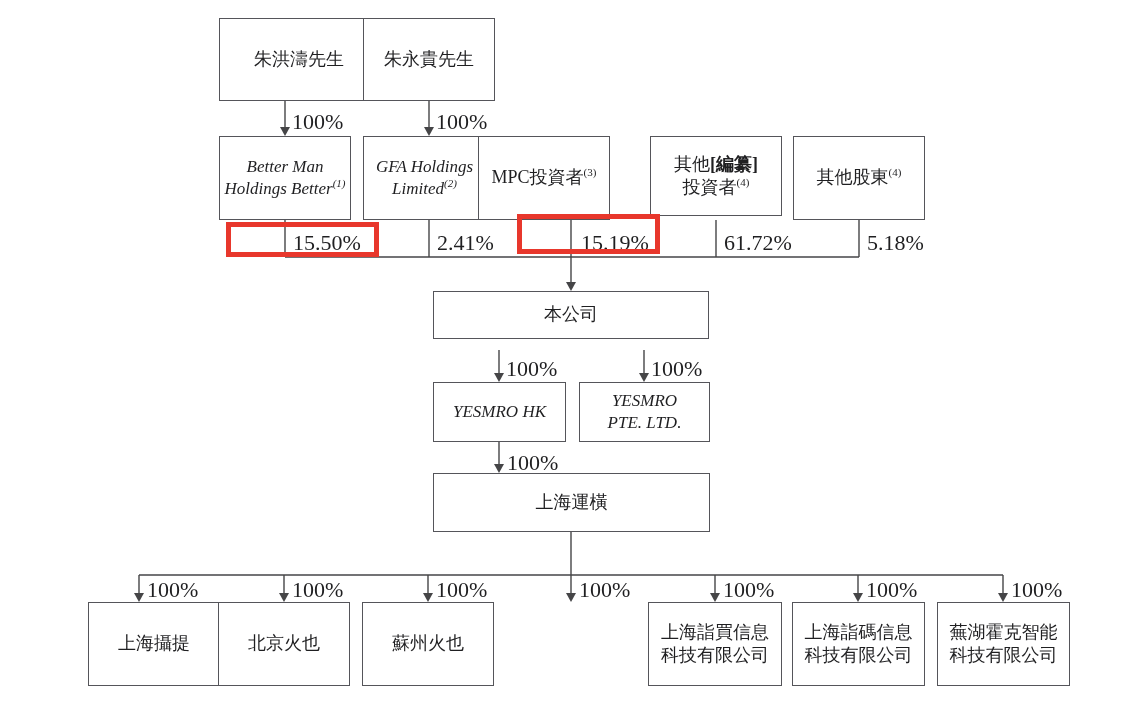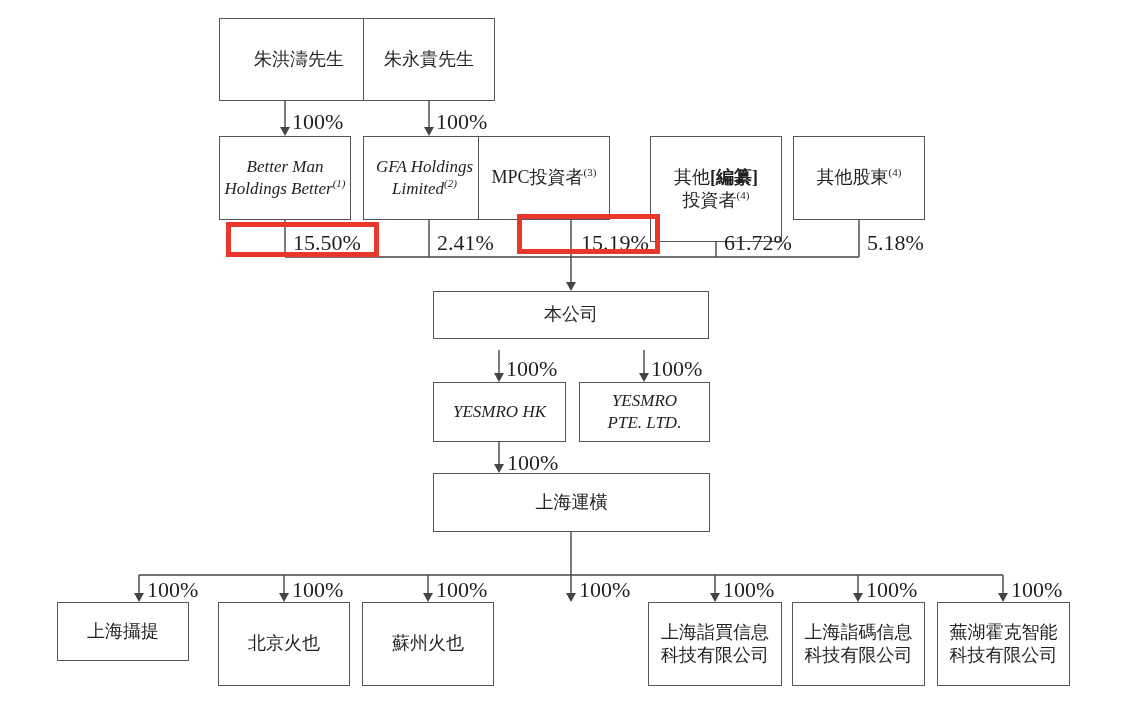--- a/index.html
+++ b/index.html
@@ -118,21 +118,21 @@
     <span class="line">Better Man</span>
     <span class="line"><span>Holdings Better</span><sup>(1)</sup></span>
   </div>
   <div class="node latin" style="left:363px;top:136px;width:123px;height:84px">
     <span class="line">GFA Holdings</span>
     <span class="line"><span>Limited</span><sup>(2)</sup></span>
   </div>
   <div class="node" style="left:478px;top:136px;width:132px;height:84px">
     <span class="line"><span>MPC投資者</span><sup>(3)</sup></span>
   </div>
-  <div class="node" style="left:650px;top:136px;width:132px;height:106px">
+  <div class="node" style="left:650px;top:136px;width:132px;height:80px">
     <span class="line"><span>其他</span><span class="b">[編纂]</span></span>
     <span class="line"><span>投資者</span><sup>(4)</sup></span>
   </div>
   <div class="node" style="left:793px;top:136px;width:132px;height:84px">
     <span class="line"><span>其他股東</span><sup>(4)</sup></span>
   </div>
 
   <span class="lbl" style="left:293px;top:230px">15.50%</span>
   <span class="lbl" style="left:437px;top:230px">2.41%</span>
   <span class="lbl" style="left:581px;top:230px">15.19%</span>
@@ -164,21 +164,21 @@
   </div>
 
   <span class="lbl" style="left:147px;top:577px">100%</span>
   <span class="lbl" style="left:292px;top:577px">100%</span>
   <span class="lbl" style="left:436px;top:577px">100%</span>
   <span class="lbl" style="left:579px;top:577px">100%</span>
   <span class="lbl" style="left:723px;top:577px">100%</span>
   <span class="lbl" style="left:866px;top:577px">100%</span>
   <span class="lbl" style="left:1011px;top:577px">100%</span>
 
-  <div class="node" style="left:57px;top:602px;width:132px;height:59px">
+  <div class="node" style="left:88px;top:602px;width:132px;height:84px">
     <span class="line">上海攝提</span>
   </div>
   <div class="node" style="left:218px;top:602px;width:132px;height:84px">
     <span class="line">北京火也</span>
   </div>
   <div class="node" style="left:362px;top:602px;width:132px;height:84px">
     <span class="line">蘇州火也</span>
   </div>
   <div class="node" style="left:648px;top:602px;width:134px;height:84px">
     <span class="line">上海詣買信息</span>

